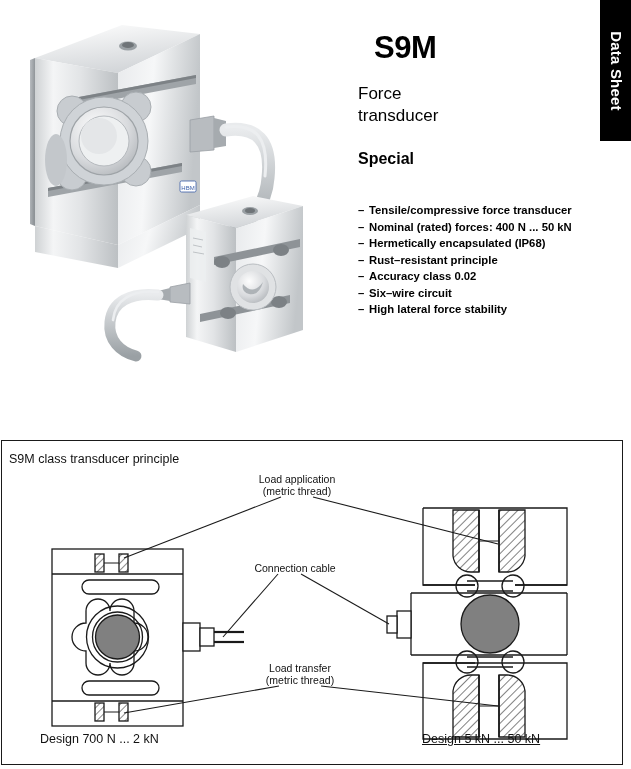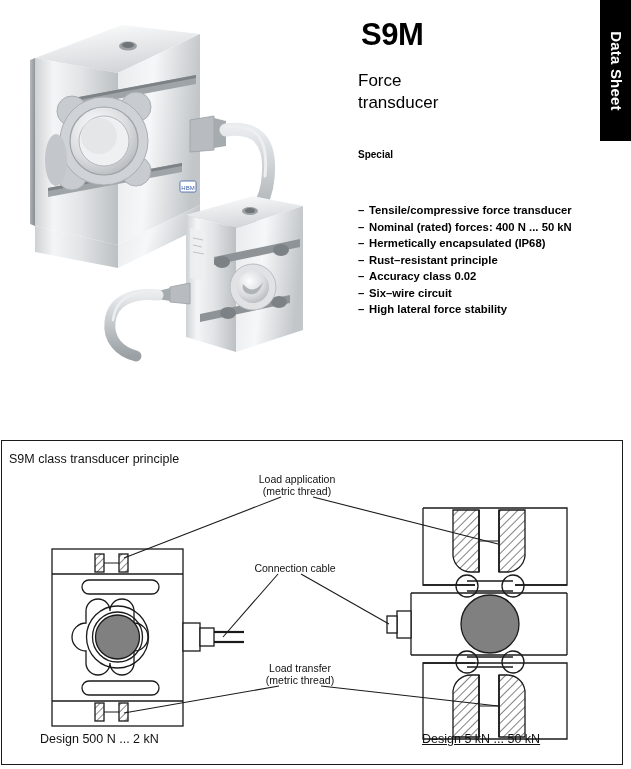--- a/index.html
+++ b/index.html
@@ -17,25 +17,25 @@
     background:#000000;
   }
   .sheet-tab-label{
     position:absolute;left:50%;top:50%;
     transform:translate(-50%,-50%) rotate(90deg);
     white-space:nowrap;
     color:#ffffff;font-size:15px;font-weight:bold;letter-spacing:0.2px;
   }
   
   .header-text{position:absolute;left:358px;top:16px;width:230px;}
-  .product-title{font-size:31px;font-weight:bold;letter-spacing:-0.5px;line-height:1.05;margin:3px;}
+  .product-title{font-size:31px;font-weight:bold;letter-spacing:-0.5px;line-height:1.05;margin:16px;}
   .product-subtitle{font-size:17px;line-height:1.32;margin:18px 0 0 0;font-weight:normal;}
   .special-features-title{
     position:absolute;left:358px;top:148px;width:200px;
-    font-size:10px;font-weight:bold;line-height:1.35;
+    font-size:16px;font-weight:bold;line-height:1.35;
   }
   .features-list{
     position:absolute;left:358px;top:203px;width:215px;
     font-size:11.3px;font-weight:bold;line-height:1.33;
   }
   .feature-item{display:flex;margin-bottom:1.5px;}
   .feature-dash{width:11px;flex:none;}
   .feature-text{flex:1;}
   
   .photo-area{position:absolute;left:0;top:0;width:350px;height:400px;}
@@ -353,14 +353,14 @@
     <text x="296" y="42">Load application</text>
     <text x="296" y="54">(metric thread)</text>
 
     <text x="294" y="131">Connection cable</text>
 
     <text x="299" y="231">Load transfer</text>
     <text x="299" y="243">(metric thread)</text>
   </g>
 </svg>
 
-<div class="caption caption-left">Design 500 N ... 2 kN</div>
+<div class="caption caption-left">Design 700 N ... 2 kN</div>
 <div class="caption caption-right">Design 5 kN ... 50 kN</div>
 
 </body></html>

